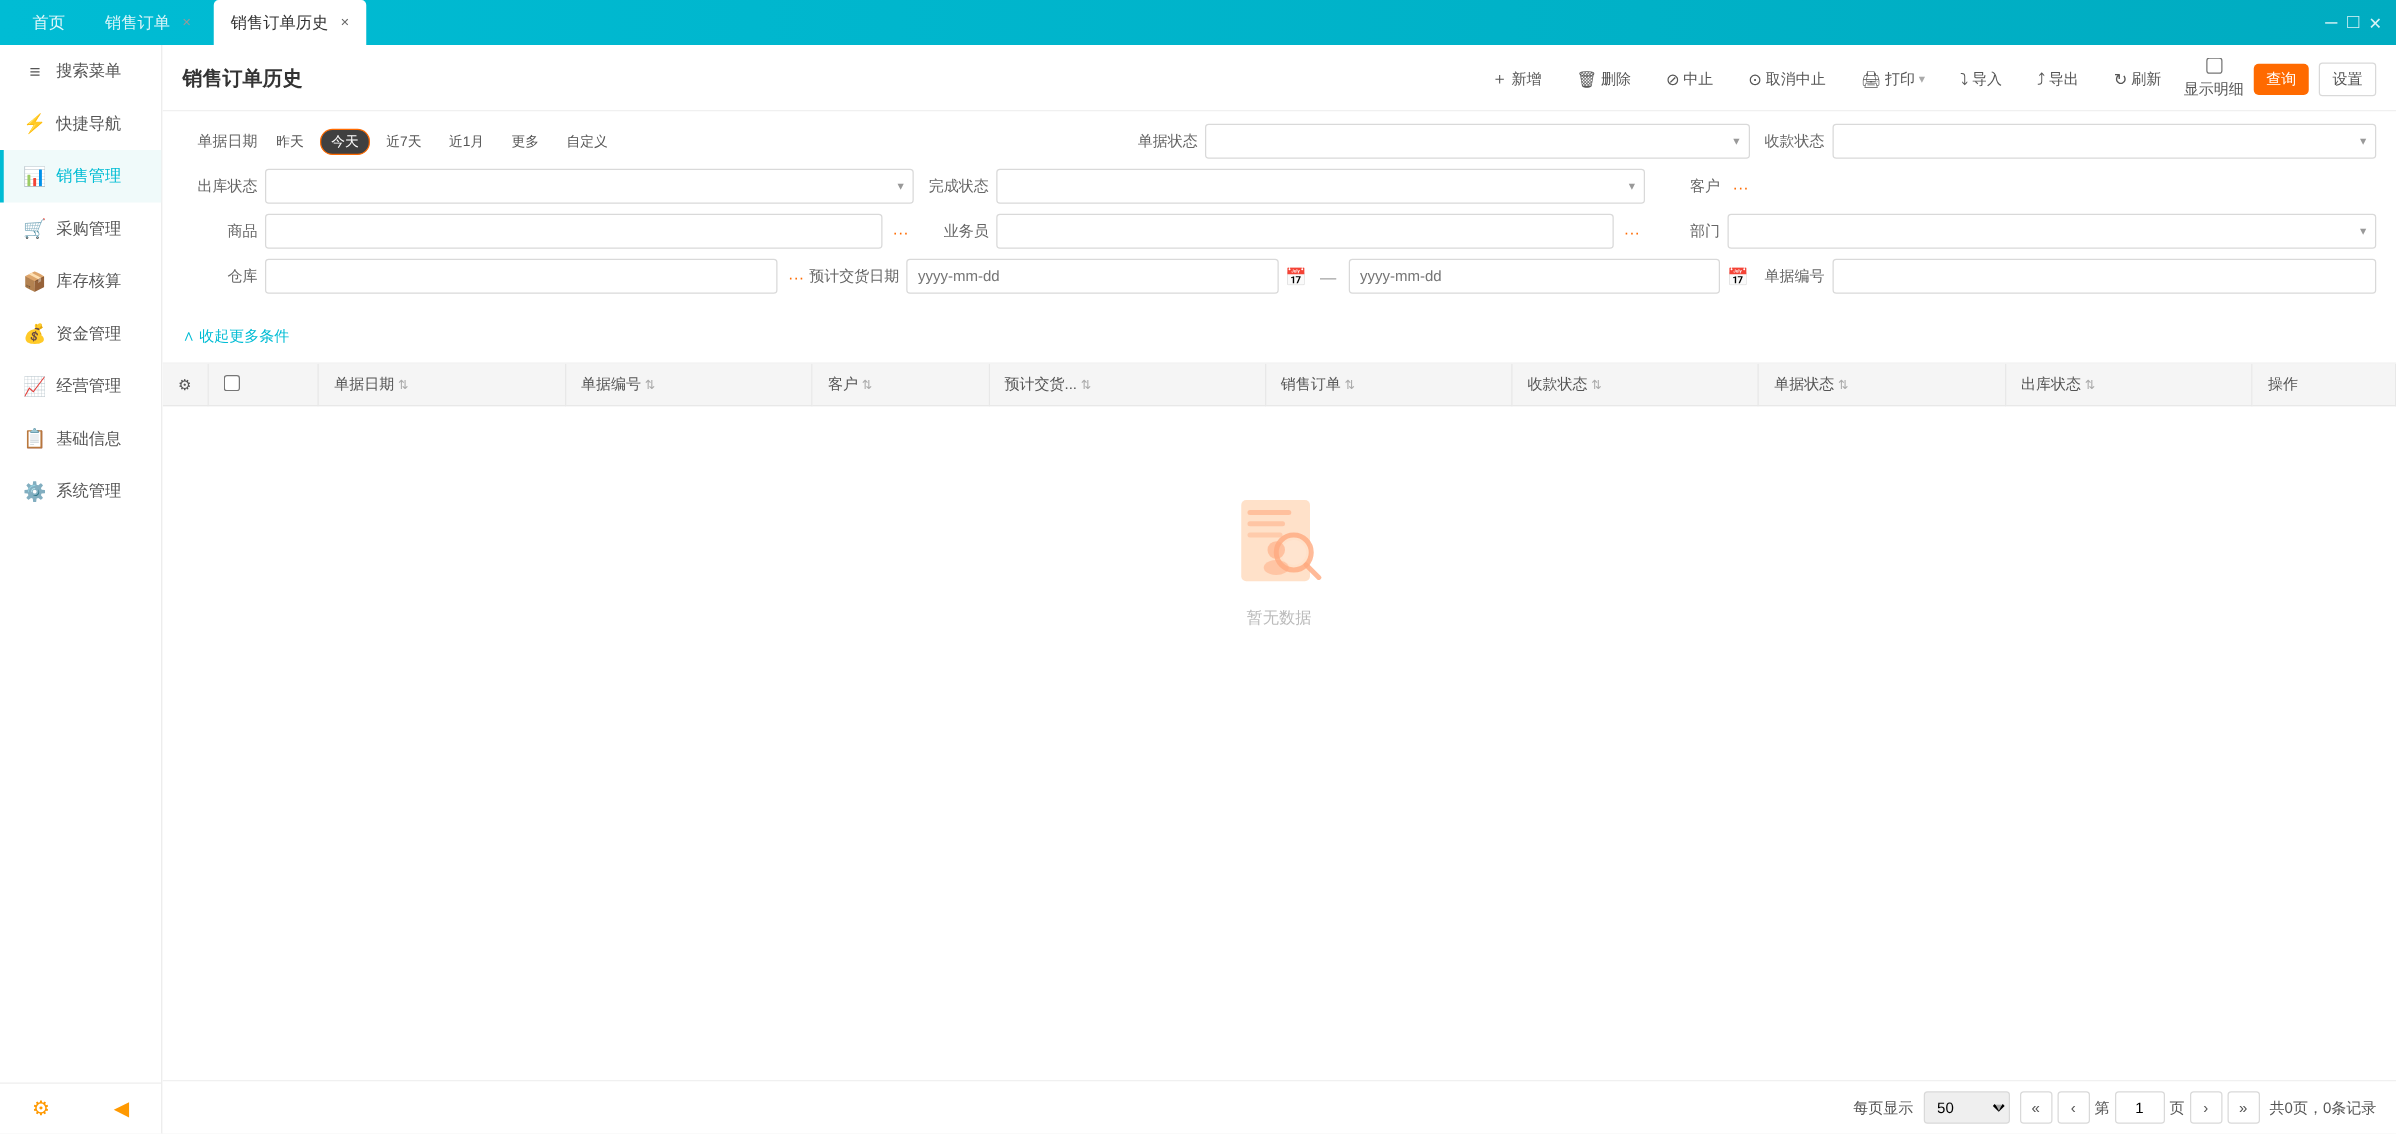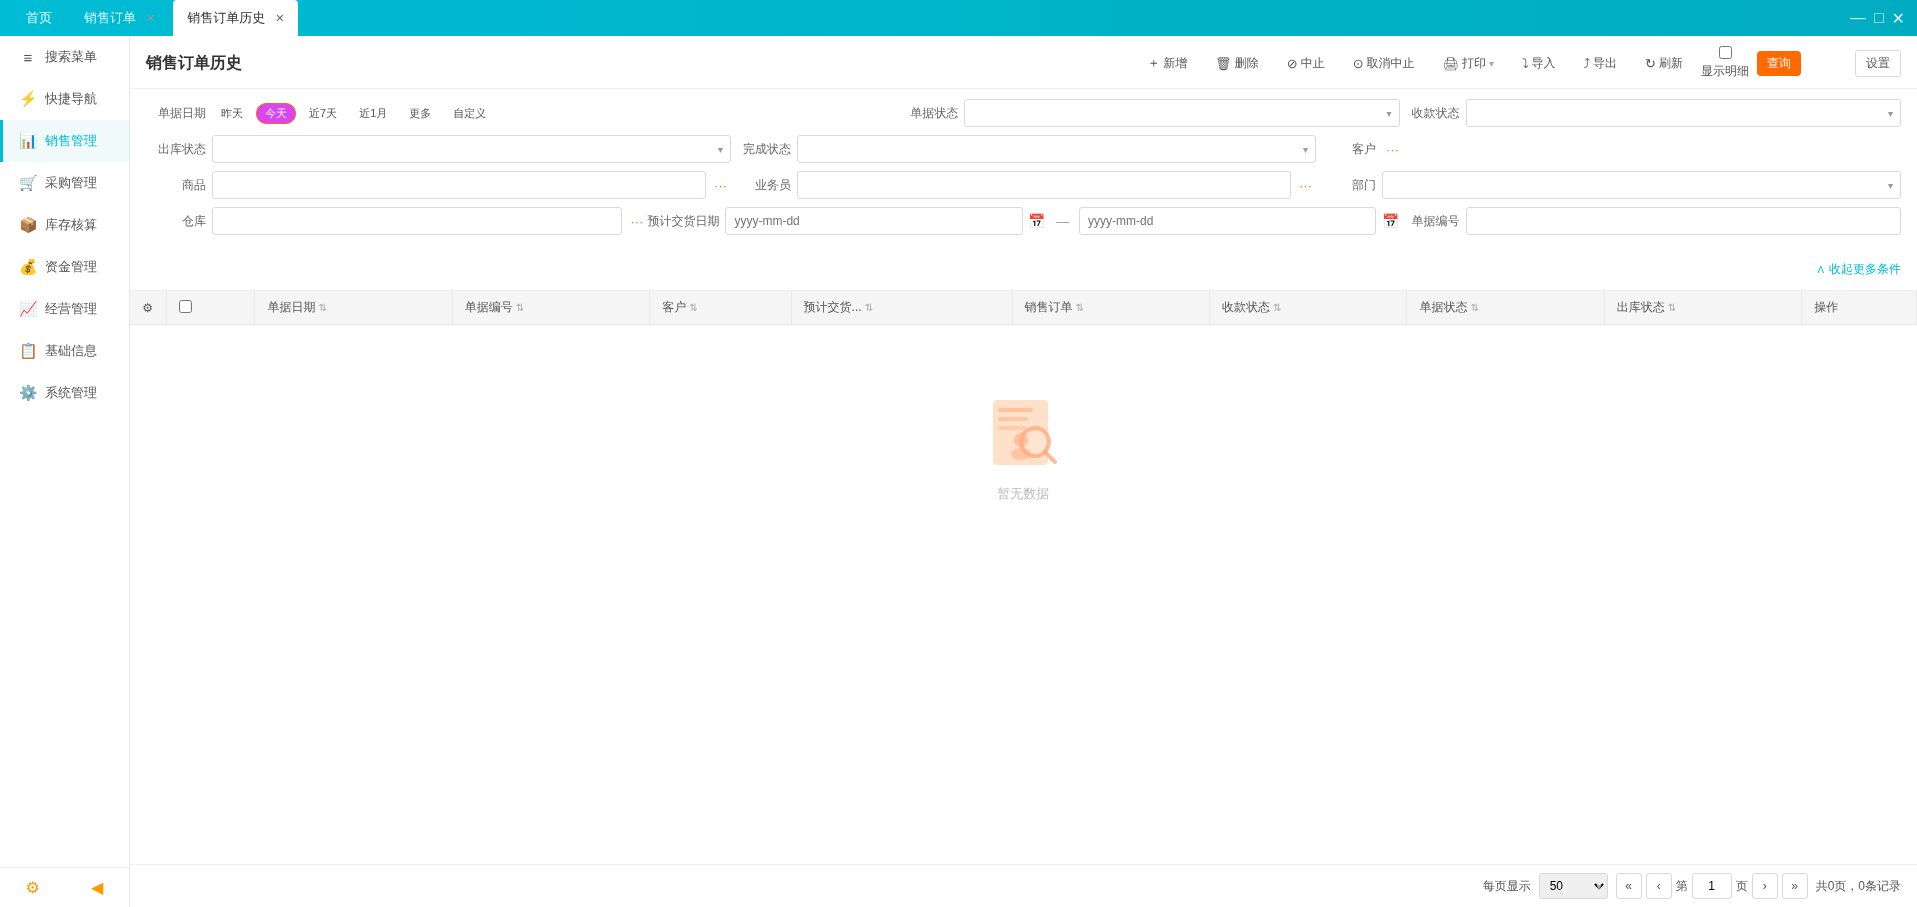--- a/index.html
+++ b/index.html
@@ -1,19 +1,19 @@
 <!DOCTYPE html>
 <html><head>
   <meta charset="utf-8">
   <style>
     * { margin: 0; padding: 0; box-sizing: border-box; }
     body { font-family: 'Microsoft YaHei', sans-serif; font-size: 13px; background: #f5f5f5; color: #333; display: flex; flex-direction: column; height: 907px; width: 1917px; overflow: hidden; }
 
     
-    .top-bar { height: 36px; background: linear-gradient(90deg, #00bcd4, #00acc1); display: flex; align-items: center; padding: 0 12px; gap: 0; flex-shrink: 0; }
+    .top-bar { height: 36px; background: linear-gradient(90deg, #00bcd4, #00acc1); display: flex; align-items: center; padding: 0 12px; gap: 0; flex-shrink: 0; font-family: Liberation Mono, monospace; }
     .top-bar-left { display: flex; align-items: center; gap: 4px; flex: 1; }
     .top-tab { height: 36px; padding: 0 14px; display: flex; align-items: center; gap: 6px; color: rgba(255,255,255,0.85); cursor: pointer; font-size: 13px; background: transparent; border: none; }
     .top-tab.active { background: #fff; color: #333; border-radius: 4px 4px 0 0; }
     .top-tab .tab-close { font-size: 11px; color: #999; cursor: pointer; margin-left: 4px; }
     .top-tab.active .tab-close { color: #666; }
     .tab-home { color: rgba(255,255,255,0.9); }
     .top-bar-right { display: flex; align-items: center; gap: 8px; }
     .top-bar-right .icon-btn { color: rgba(255,255,255,0.85); cursor: pointer; font-size: 16px; }
 
     
@@ -48,27 +48,27 @@
     .filter-control { flex: 1; display: flex; align-items: center; gap: 4px; }
     .filter-input { border: 1px solid #d9d9d9; border-radius: 3px; padding: 3px 8px; font-size: 12px; color: #333; background: #fff; height: 28px; outline: none; }
     .filter-select { border: 1px solid #d9d9d9; border-radius: 3px; padding: 3px 24px 3px 8px; font-size: 12px; color: #333; background: #fff; height: 28px; outline: none; appearance: none; cursor: pointer; }
     .filter-select-wrap { position: relative; flex: 1; }
     .filter-select-wrap select { width: 100%; }
     .filter-select-wrap .caret { position: absolute; right: 8px; top: 50%; transform: translateY(-50%); font-size: 10px; color: #999; pointer-events: none; }
 
     
     .date-filters { display: flex; align-items: center; gap: 4px; }
     .date-pill { padding: 2px 8px; border-radius: 10px; font-size: 11px; cursor: pointer; border: 1px solid transparent; color: #555; }
-    .date-pill.active { background: #d946ef; color: #fff; border-color: #ff6a00; }
+    .date-pill.active { background: #404040; color: #fff; border-color: #ff6a00; }
 
     
     .ellipsis-btn { color: #ff6a00; cursor: pointer; font-size: 13px; padding: 0 4px; }
 
     
-    .collapse-row { text-align: right; padding: 2px 0; color: #00bcd4; font-size: 12px; cursor: pointer; margin-top: 24px; }
+    .collapse-row { text-align: left; padding: 2px 0; color: #00bcd4; font-size: 12px; cursor: pointer; margin-top: 24px; }
 
     
     .date-sep { color: #999; margin: 0 4px; }
     .date-icon { color: #ff6a00; cursor: pointer; font-size: 14px; }
 
     
     .table-area { flex: 1; overflow: auto; position: relative; }
     .data-table { width: 100%; border-collapse: collapse; }
     .data-table th { background: #f5f5f5; border-bottom: 1px solid #e8e8e8; border-right: 1px solid #e8e8e8; padding: 8px 12px; font-size: 12px; font-weight: 500; color: #555; white-space: nowrap; text-align: left; }
     .data-table th:first-child { width: 36px; text-align: center; }
@@ -201,21 +201,21 @@
           <span class="t-icon">↻</span>
           <span>刷新</span>
         </button>
         <label class="display-toggle">
           <input type="checkbox" style="">
           <span>显示明细</span>
         </label>
         <button class="tool-btn primary">
           <span>查询</span>
         </button>
-        <button class="tool-btn" style="border:1px solid #d9d9d9;margin-left:46px;">
+        <button class="tool-btn" style="border:1px solid #d9d9d9;">
           <span>设置</span>
         </button>
       </div>
     </div>
 
     <div class="filter-area">
 
       <div class="filter-row">
         <div class="filter-item" style="flex:1.5">
           <span class="filter-label">单据日期</span>

